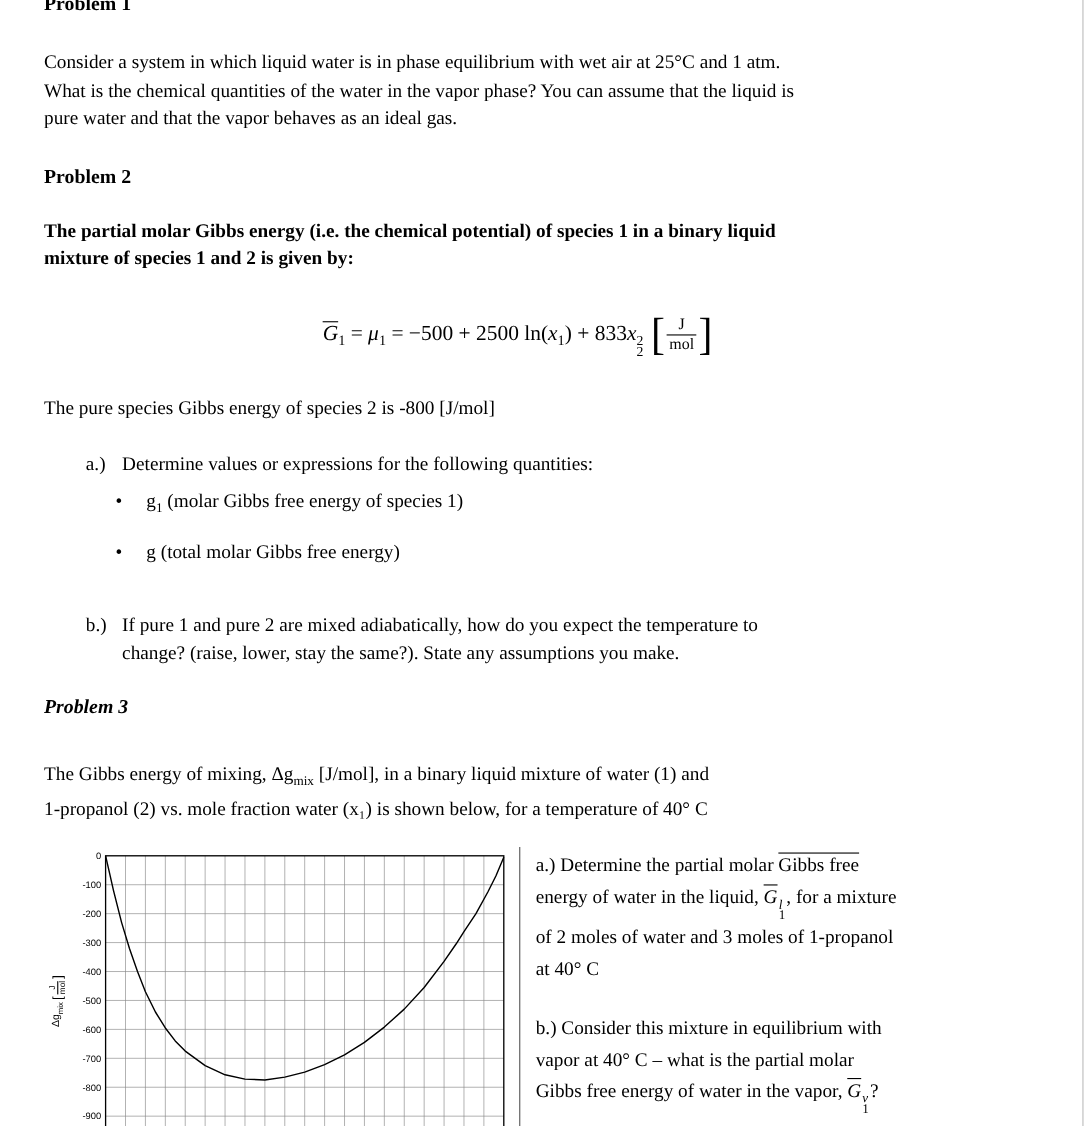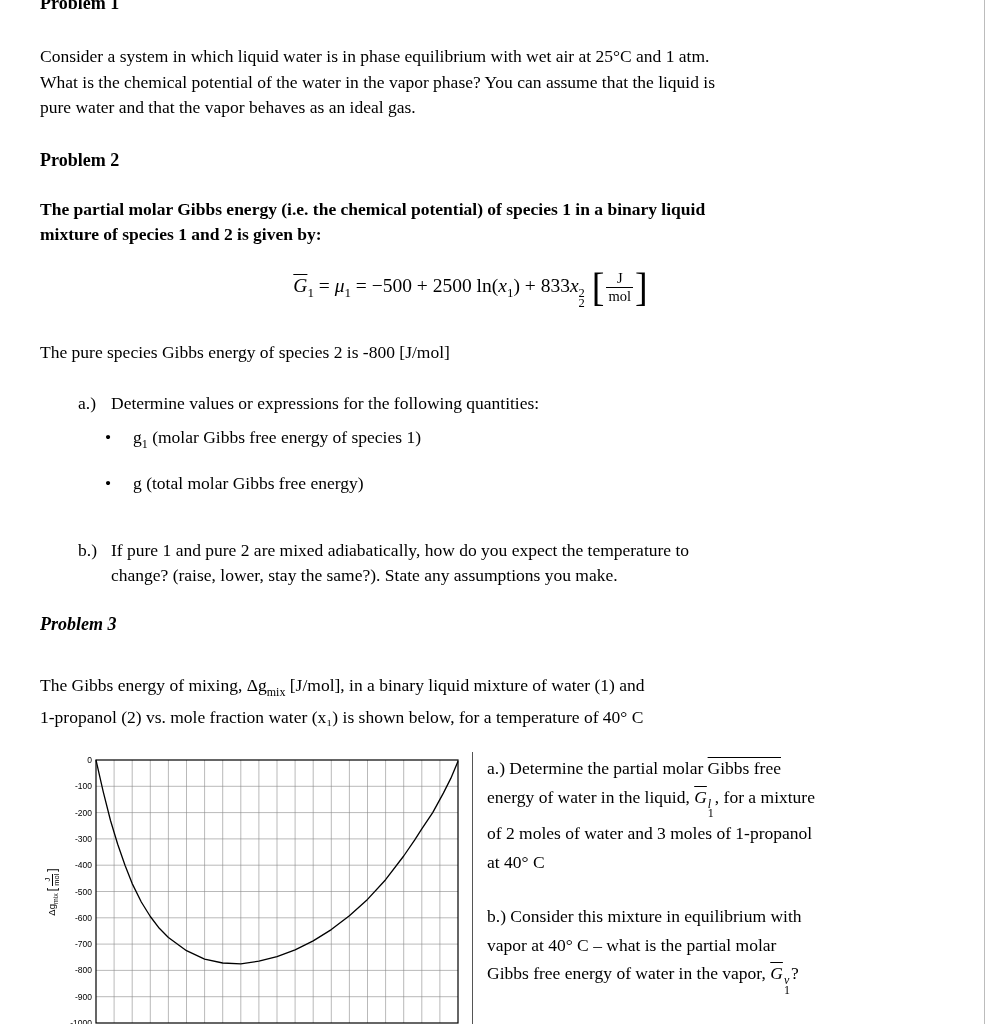--- a/index.html
+++ b/index.html
@@ -18,21 +18,21 @@
   .line{white-space:pre;}
   .line span{white-space:pre;}
   .p1-body{margin-top:30px;}
   .p2-intro{margin-top:26px;font-weight:bold;}
   .pure-line{margin-top:28px;}
   .p3-intro{margin-top:38px;}
   sub{font-size:12px;}
   .eq-var{font-style:italic;}
   .ol{text-decoration:overline;}
   .gsym{font-style:italic;text-decoration:overline;}
-  .equation{margin-top:12px;text-align:center;font-size:19.5px;height:52px;line-height:52px;}
+  .equation{margin-top:30px;text-align:center;font-size:19.5px;height:52px;line-height:52px;}
   .equation sub{font-size:13px;}
   .ss{display:inline-flex;flex-direction:column;align-items:flex-start;font-size:12.5px;line-height:0.85;vertical-align:-0.4em;}
   .bfrac{display:inline-flex;align-items:center;vertical-align:middle;margin-left:7px;line-height:1;}
   .bigbr{font-size:38px;font-weight:400;line-height:1;transform:scaleY(1.08);}
   .frac{display:inline-flex;flex-direction:column;align-items:center;font-size:14.5px;line-height:1.15;padding:0 2px;}
   .frac .den{border-top:1px solid #000;padding:0 2px;}
   .part{display:flex;margin-left:38px;font-size:17.5px;line-height:25.5px;}
   .part-a{margin-top:26px;}
   .part-b{margin-top:28px;}
   .part-label{width:33px;flex:none;}
@@ -57,21 +57,21 @@
 </style>
 </head>
 <body>
 
 <div class="doc">
 
   <div class="h h-p1">Problem 1</div>
 
   <div class="para p1-body">
     <div class="line">Consider a system in which liquid water is in phase equilibrium with wet air at 25°C and 1 atm.</div>
-    <div class="line">What is the chemical potential of the water in the vapor phase? You can assume that the liquid is</div>
+    <div class="line">What is the chemical quantities of the water in the vapor phase? You can assume that the liquid is</div>
     <div class="line">pure water and that the vapor behaves as an ideal gas.</div>
   </div>
 
   <div class="h h-p2">Problem 2</div>
 
   <div class="para p2-intro">
     <div class="line">The partial molar Gibbs energy (i.e. the chemical potential) of species 1 in a binary liquid</div>
     <div class="line">mixture of species 1 and 2 is given by:</div>
   </div>
 

